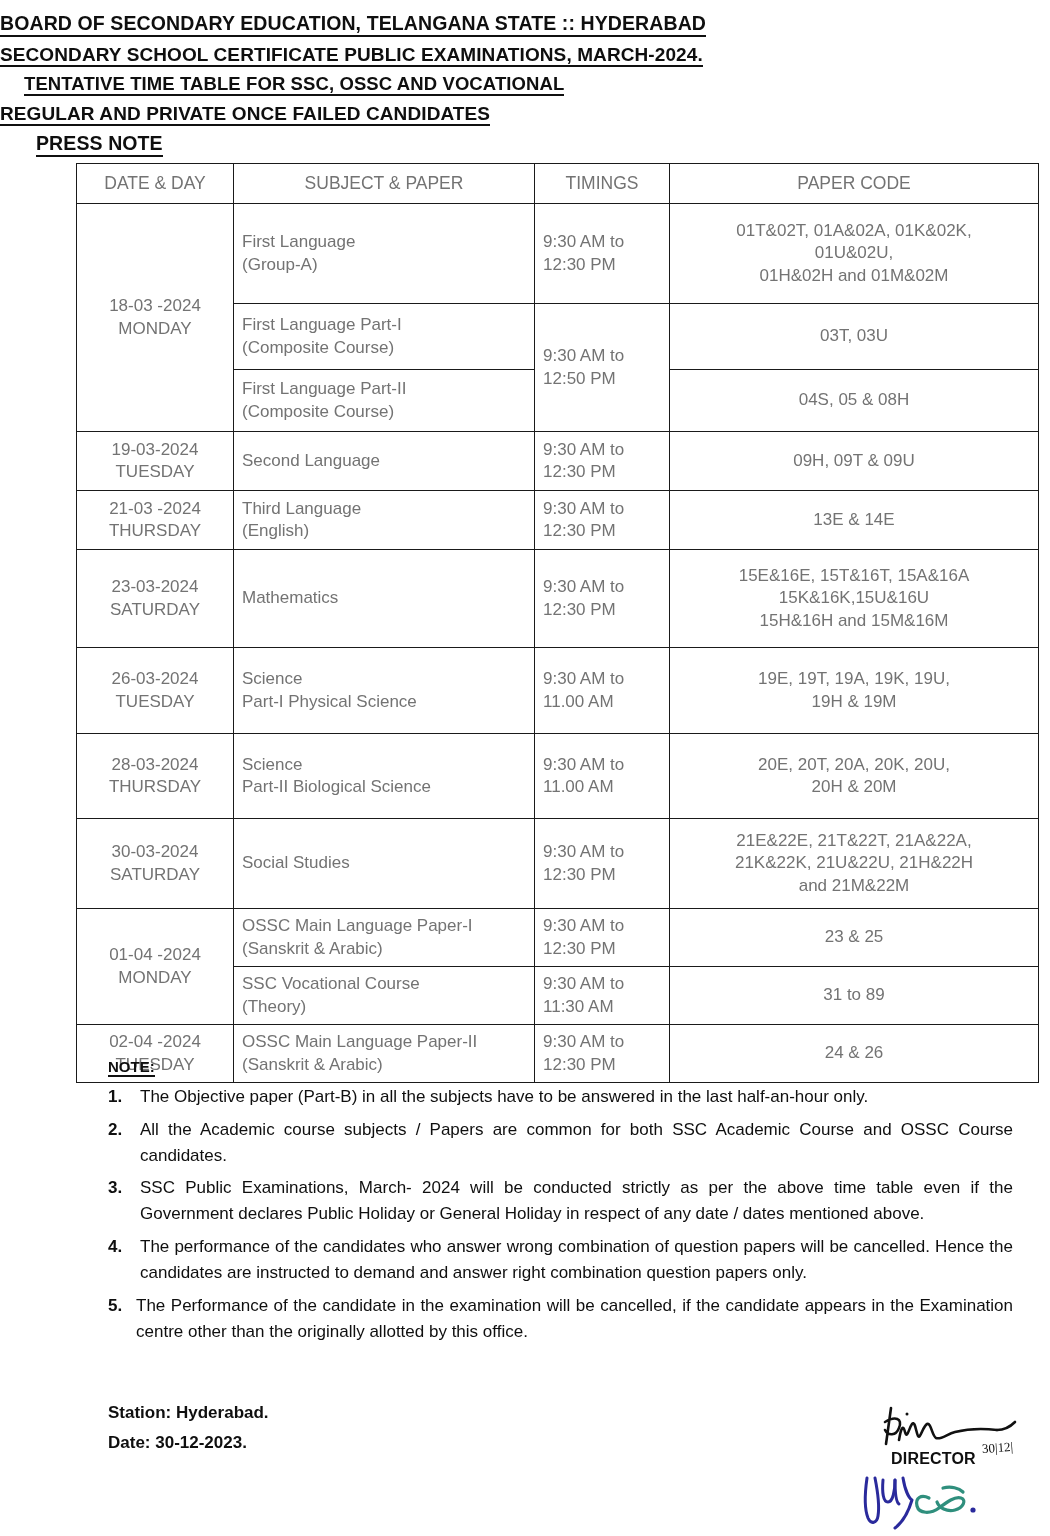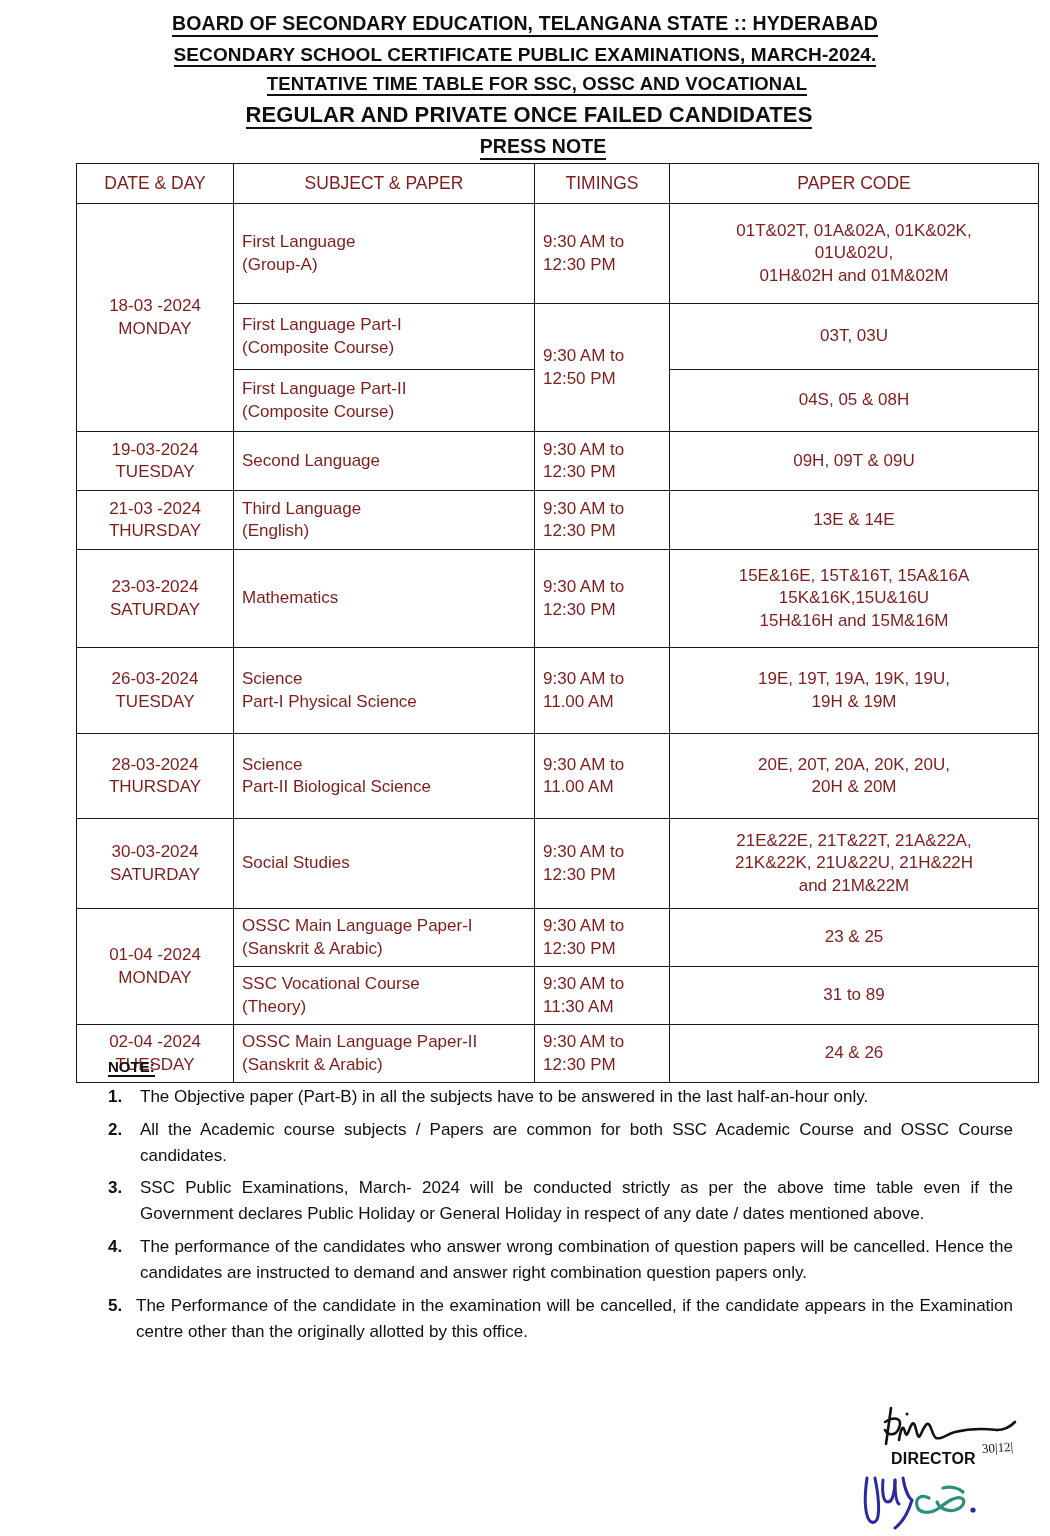--- a/index.html
+++ b/index.html
@@ -17,40 +17,39 @@
   }
 
   .page {
     position: absolute;
     inset: 0;
     padding: 0;
   }
 
   
   .heading {
-    text-align: center;
     padding-top: 14px;
   }
   .heading .hline {
     font-weight: bold;
     font-size: 19.5px;
     letter-spacing: 0.1px;
     line-height: 1.0;
     margin: 0 auto 8px auto;
     display: block;
   }
   .heading .hline > span {
     border-bottom: 2px solid #101010;
     padding-bottom: 1px;
     display: inline-block;
   }
   .heading .hline.l1 { font-size: 19.5px; }
   .heading .hline.l2 { font-size: 19px; }
   .heading .hline.l3 { font-size: 18.5px; padding-left: 24px; }
-  .heading .hline.l4 { font-size: 22px; padding-left: 8px; }
+  .heading .hline.l4 { font-size: 19px; }
   .heading .hline.l5 { font-size: 19.5px; margin-bottom: 5px; padding-left: 36px; }
 
   
   .tt-wrap {
     position: absolute;
     left: 76px;
     top: 163px;
     width: 962px;
   }
   table.tt {
@@ -59,21 +58,21 @@
     table-layout: fixed;
   }
   table.tt col.c1 { width: 157px; }
   table.tt col.c2 { width: 301px; }
   table.tt col.c3 { width: 135px; }
   table.tt col.c4 { width: 369px; }
 
   table.tt th, table.tt td {
     border: 1.6px solid #1a1a1a;
     font-size: 17px;
-    color: #7f1d1d;
+    color: #737373;
     vertical-align: middle;
     padding: 5px 8px;
     line-height: 1.32;
   }
   table.tt th {
     text-align: center;
     font-weight: normal;
     font-size: 17.5px;
     height: 33px;
     padding: 3px 6px;
@@ -340,20 +339,24 @@
         <span class="num">4.</span>
         <span class="body">The performance of the candidates who answer wrong combination of question papers will be cancelled. Hence the candidates are instructed to demand and answer right combination question papers only.</span>
       </li>
       <li class="tight">
         <span class="num">5.</span>
         <span class="body">The Performance of the candidate in the examination will be cancelled, if the candidate appears in the Examination centre other than the originally allotted by this office.</span>
       </li>
     </ol>
   </div>
 
+  <div class="footer">
+    <div>Station: Hyderabad.</div>
+    <div>Date: 30-12-2023.</div>
+  </div>
 
   <div class="sign-block">
     <svg class="sign-svg" width="190" height="144" viewBox="0 0 190 144">
 
       <g fill="none" stroke="#111111" stroke-width="2.6" stroke-linecap="round" stroke-linejoin="round">
         <path d="M31 52 L36 16 M30 30 C40 24 48 26 44 36 C41 44 33 44 30 38"></path>
         <path d="M44 48 C46 36 48 32 50 40 C52 48 54 36 57 32 C60 28 61 40 63 44
                  C65 48 68 34 72 32 C76 30 77 44 81 46 C86 48 92 42 100 40
                  C112 37 126 36 142 38"></path>
         <path d="M142 38 C150 38 156 34 160 30"></path>

